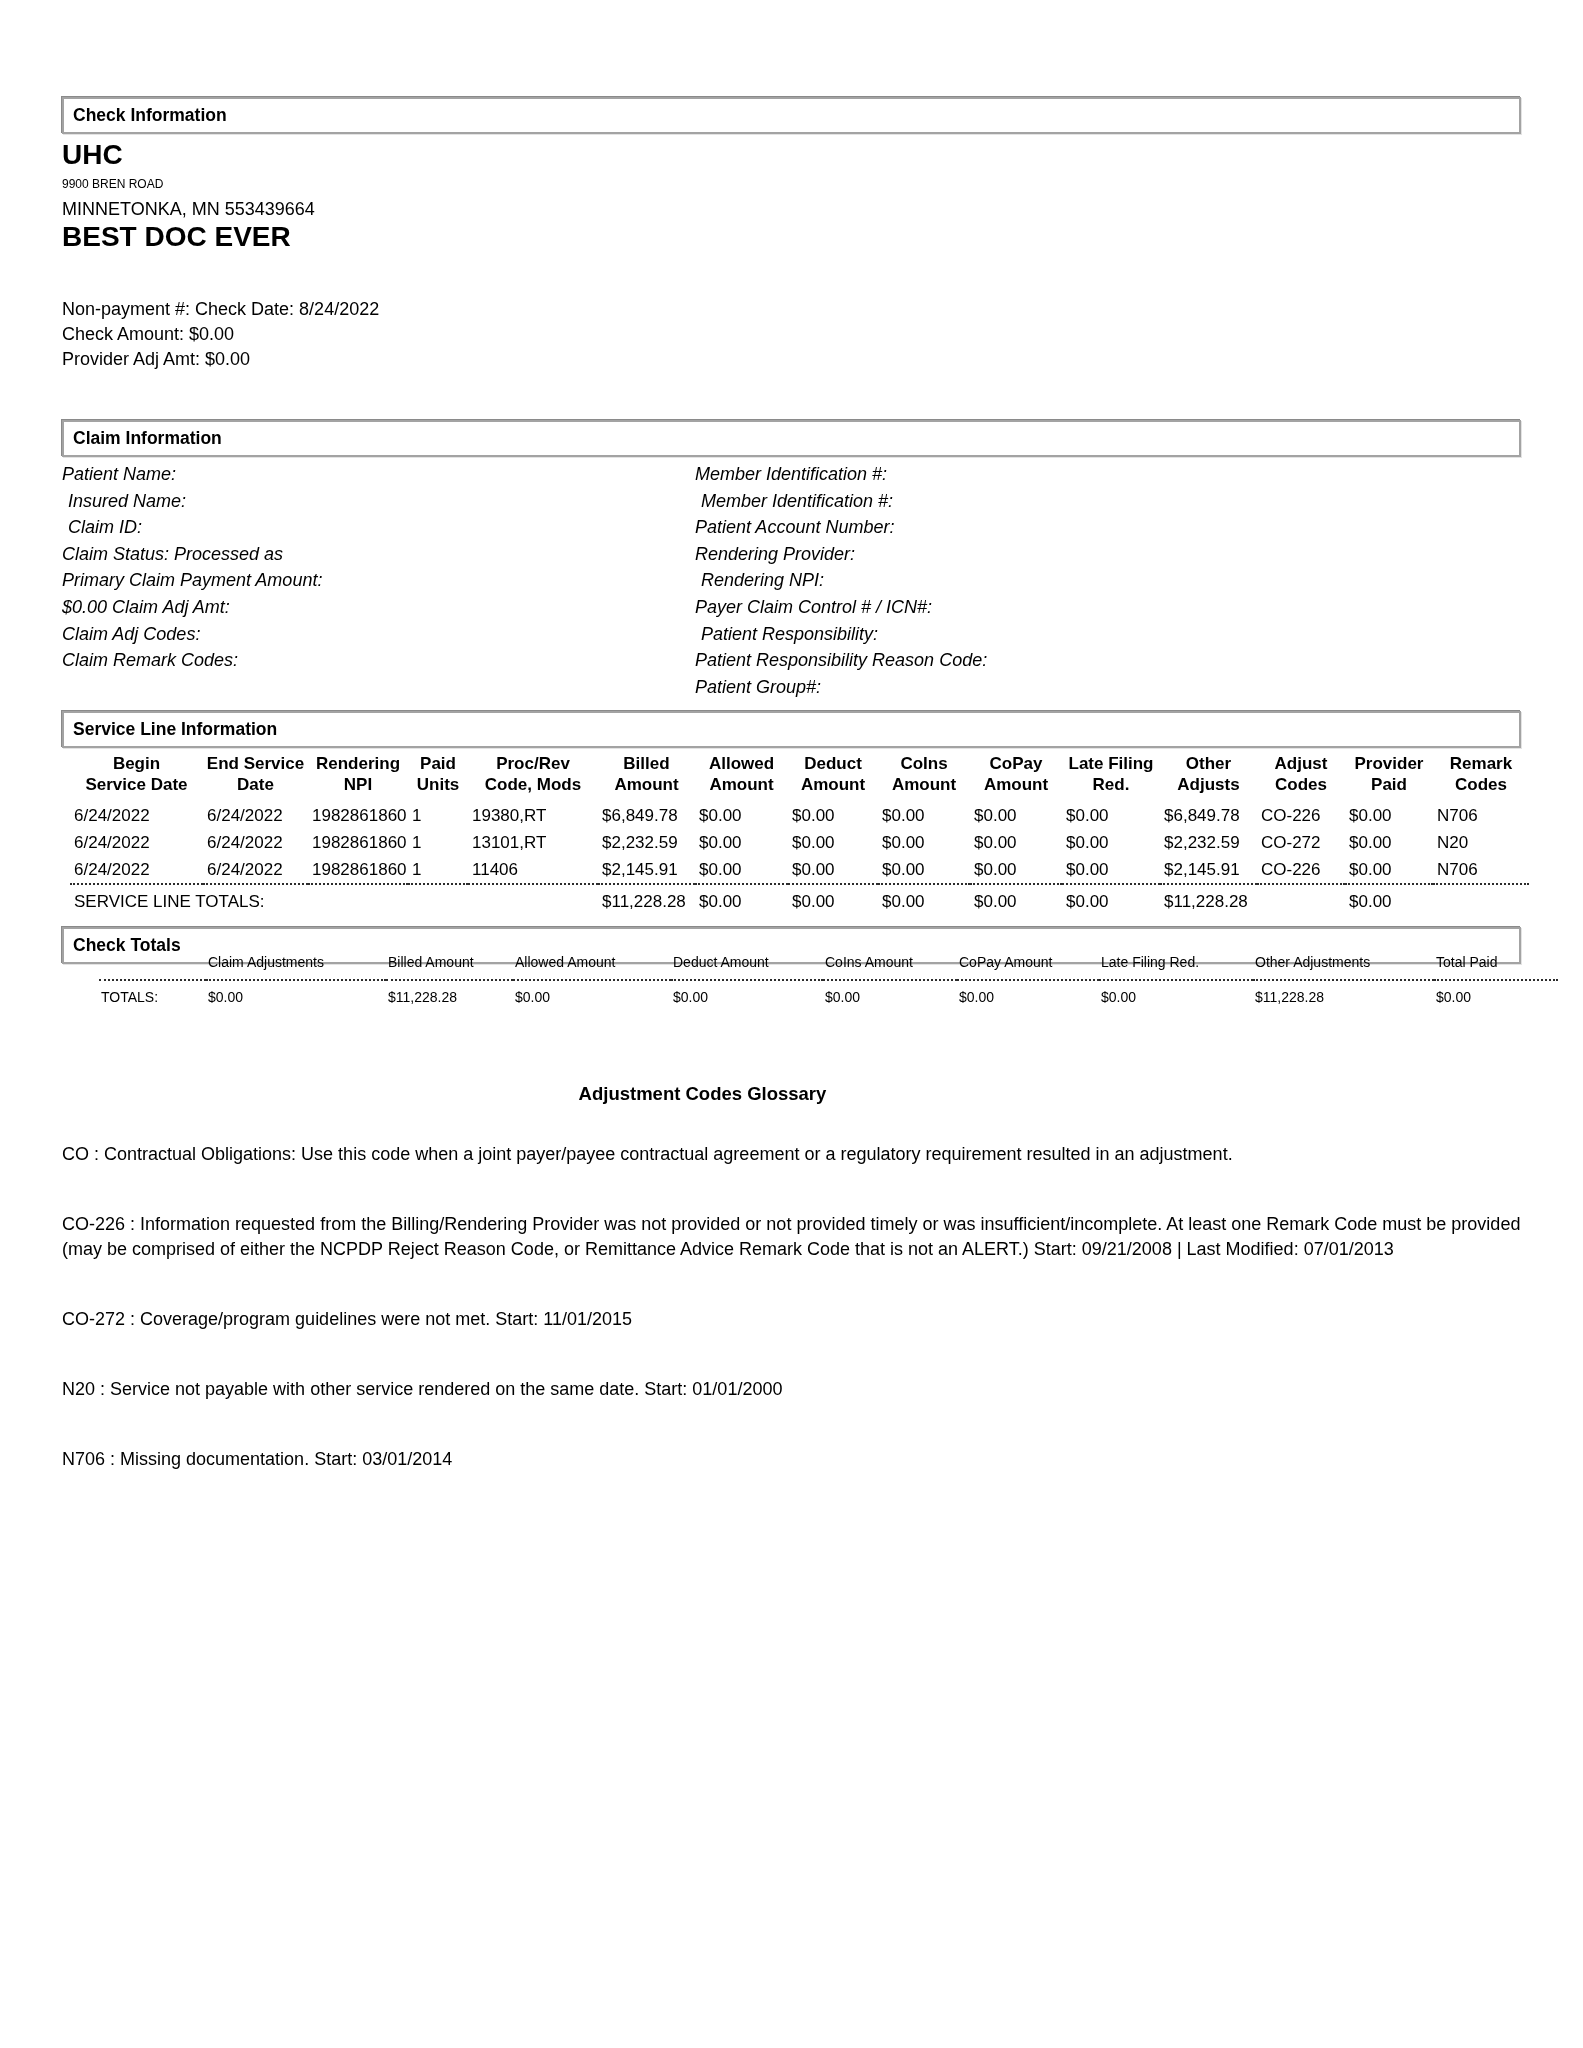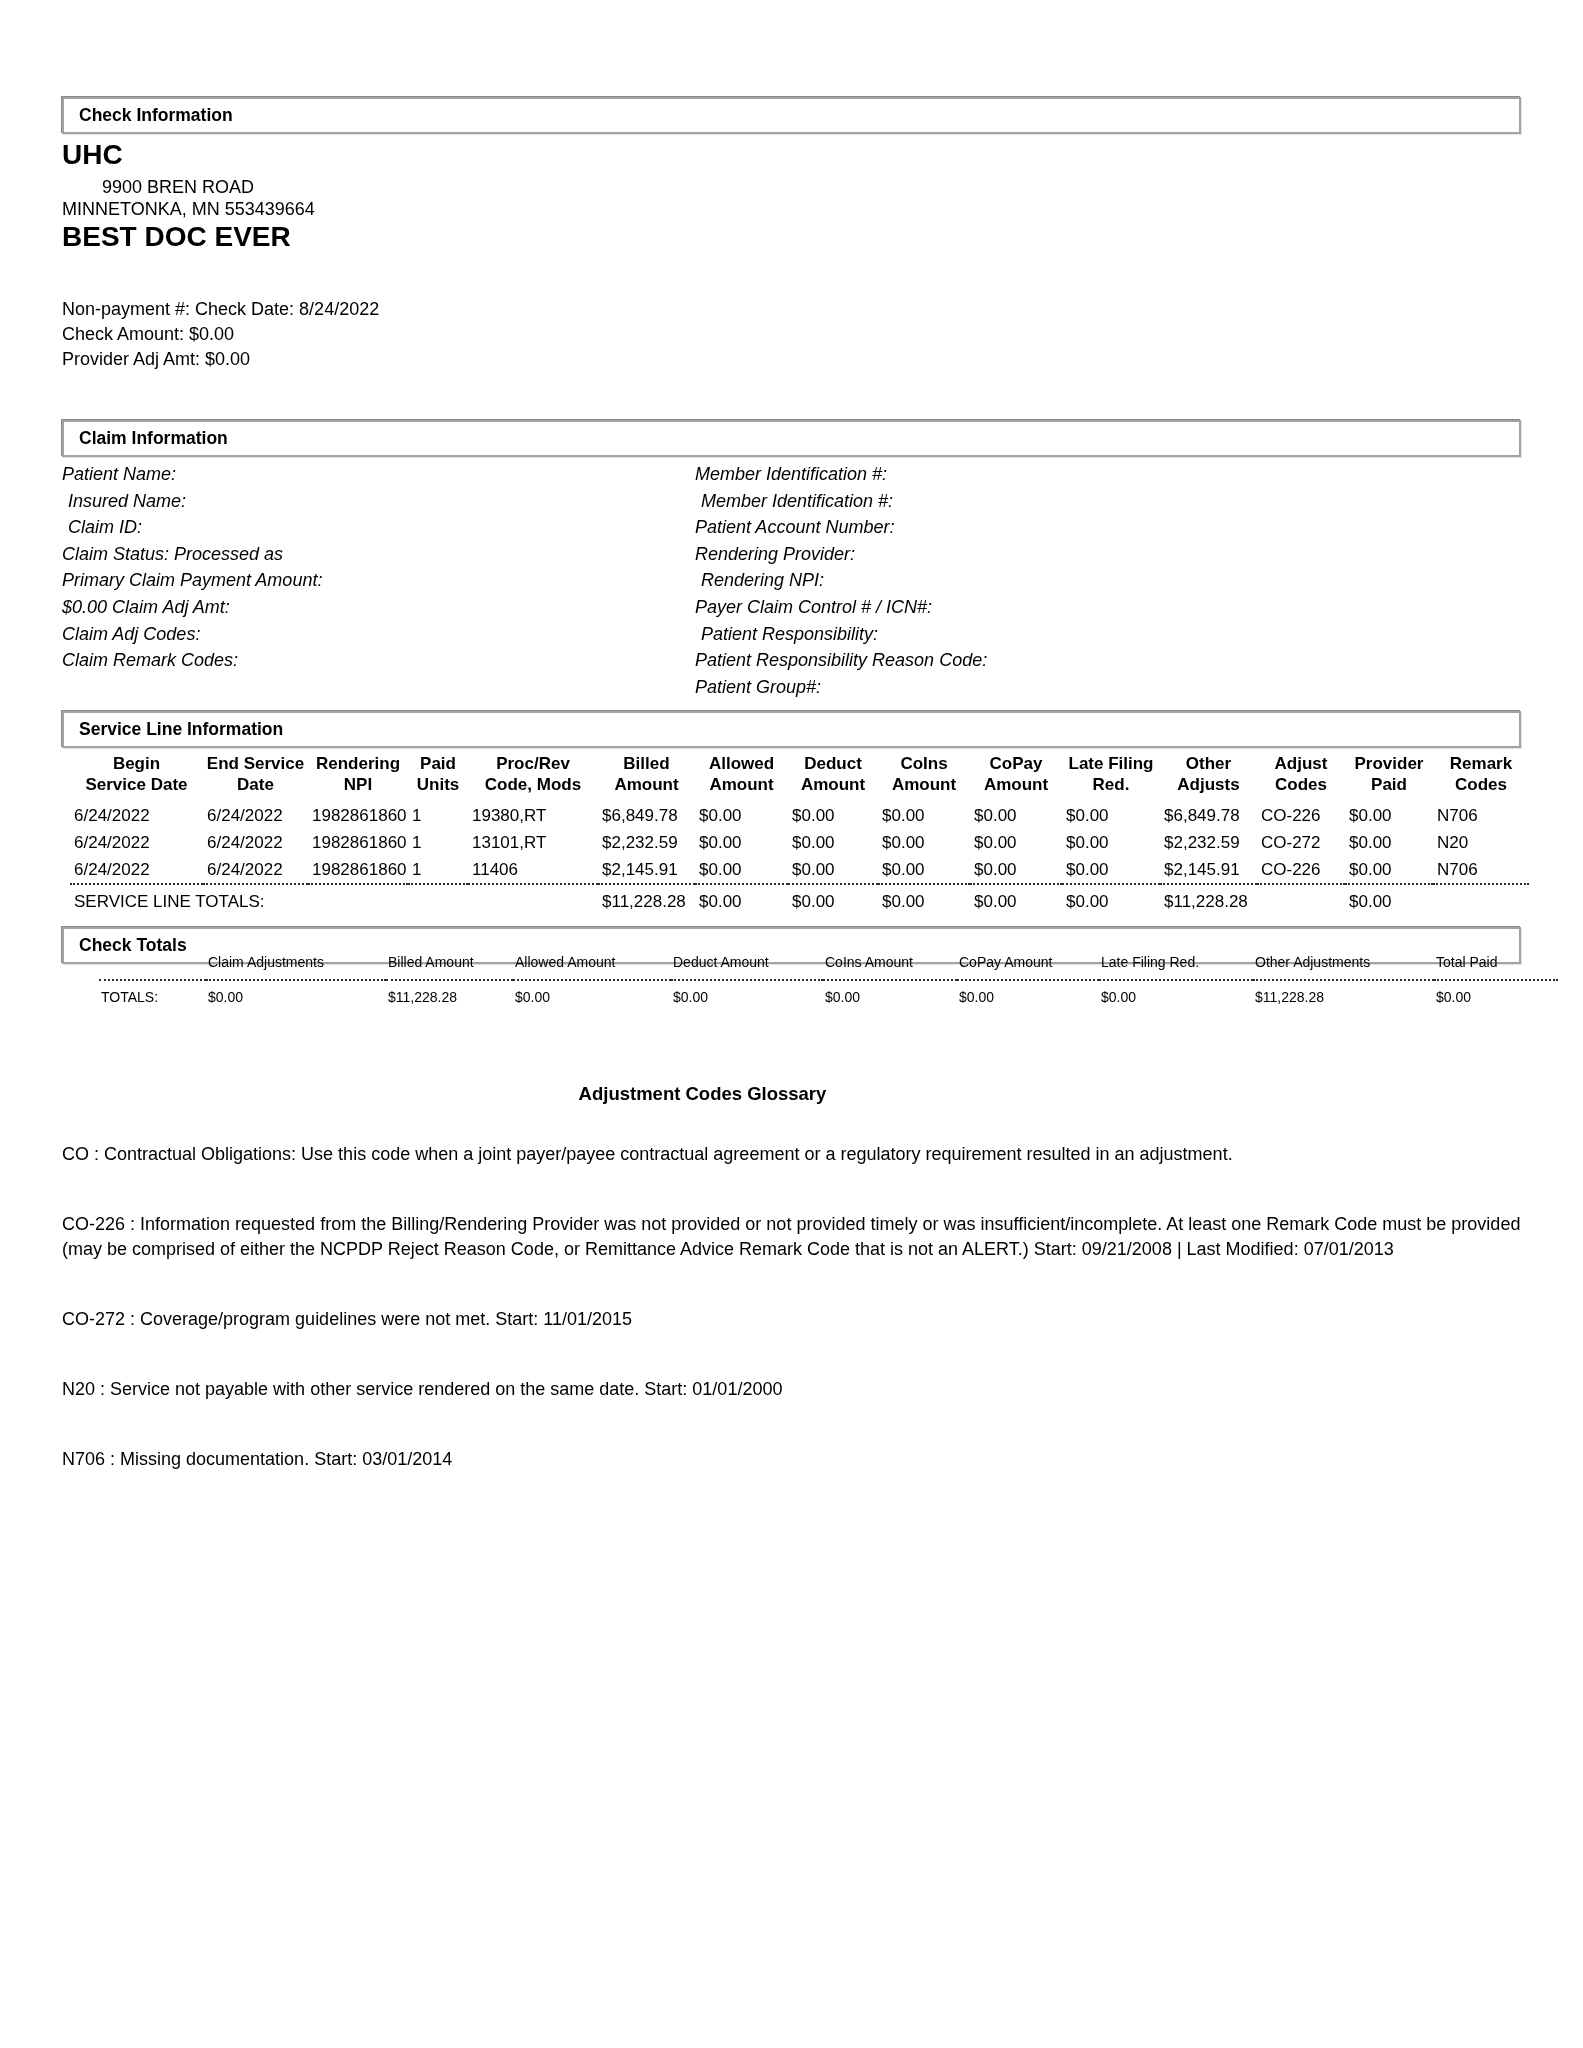--- a/index.html
+++ b/index.html
@@ -4,26 +4,26 @@
 <style>
   * { margin:0; padding:0; box-sizing:border-box; }
   html,body { background:#ffffff; }
   body { font-family:"Liberation Sans","DejaVu Sans",sans-serif; color:#000; }
   .page { position:relative; width:1583px; height:2048px; background:#fff; overflow:hidden; }
 
   .section-box {
     position:absolute; left:62px; width:1459px; height:37px;
     border:2px solid #a3a3a3; background:#fff;
     box-shadow:-1px -1px 0 #8a8a8a, 1px 1px 0 #e3e3e3;
-    display:flex; align-items:center; padding-left:15px;
+    display:flex; align-items:center; padding-left:9px;
     font-weight:bold; font-size:17.5px;
   }
 
   .payer-name   { position:absolute; left:62px; top:139px; font-size:28px; font-weight:bold; }
-  .addr-line1   { position:absolute; left:62px; top:177px; font-size:18px;margin-left:40px; }
+  .addr-line1   { position:absolute; left:62px; top:177px; font-size:12px; }
   .addr-line2   { position:absolute; left:62px; top:199px; font-size:18px; }
   .payee-name   { position:absolute; left:62px; top:221px; font-size:28px; font-weight:bold; }
 
   .check-left   { position:absolute; left:62px;  top:297px;  font-size:18px; line-height:25px; }
   .check-right  { position:absolute; left:1030px; top:249px; font-size:18px; line-height:29px; }
 
   .claim-col { position:absolute; top:461px; font-size:18px; line-height:26.6px;font-style:italic; }
   .claim-col.left  { left:62px; }
   .claim-col.right { left:695px; }
   .indent { padding-left:6px; }

